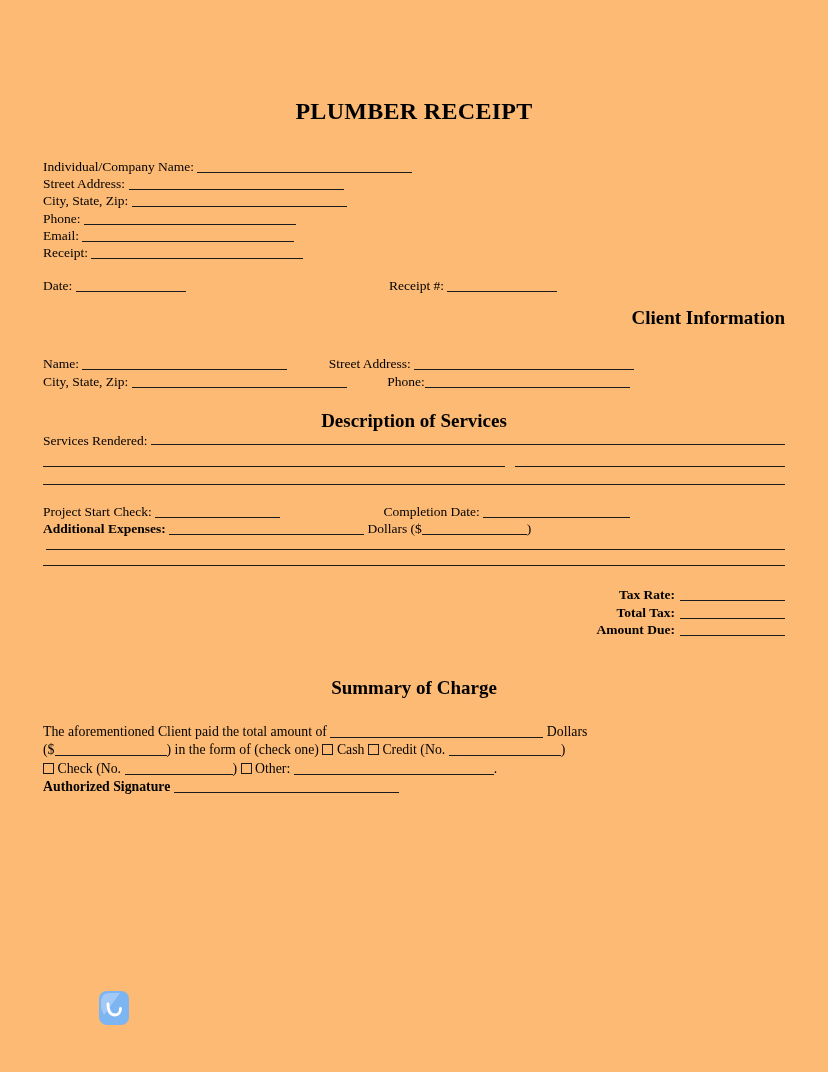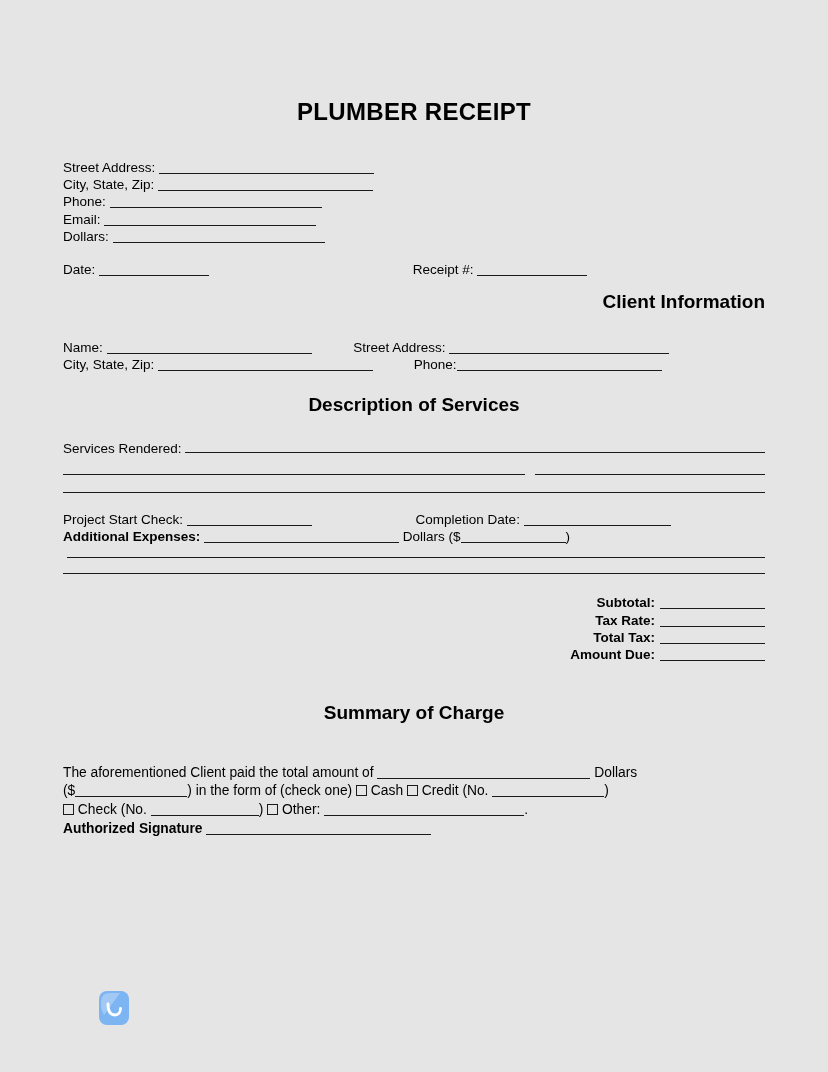--- a/index.html
+++ b/index.html
@@ -1,22 +1,22 @@
 <!DOCTYPE html>
 <html><head>
 <meta charset="utf-8">
 <style>
   html,body { margin:0; padding:0; background:#fff; }
   .page {
     position:relative;
     width:828px; height:1072px;
-    background:#e5e5e5;
+    background:#fdba74;
     box-sizing:border-box;
-    padding:0 63px;
-    font-family:Liberation Sans, sans-serif;
+    padding:0 43px;
+    font-family:Liberation Serif, serif;
     font-size:13.5px;
     color:#000;
     overflow:hidden;
   }
   .title {
     margin:0; padding-top:98px;
     font-size:24px; font-weight:bold;
     text-align:center; letter-spacing:0.3px;
   }
   .h2 {
@@ -36,61 +36,62 @@
   .w200{width:200px}.w205{width:205px}.w212{width:212px}.w213{width:213px}
   .w215{width:215px}.w220{width:220px}.w225{width:225px}
   .provider { margin-top:33px; }
   .date-row { margin-top:16px; }
   .receipt-group { margin-left:200px; }
   .client-heading { margin-top:13px;text-align:right; }
   .client-rows { margin-top:26px; }
   .gapB1 { margin-left:38px; }
   .gapB2 { margin-left:37px; }
   .services-heading { margin-top:20px; }
-  .services-row { margin-top:24px; display:flex; align-items:baseline; }
+  .services-row { margin-top:0; display:flex; align-items:baseline; }
   .services-row .bl { flex:1; }
   .sep { display:flex; align-items:flex-end; }
   .sep .seg { border-bottom:1.6px solid #1b1b1b; height:0; }
   .sep1 { height:10px; margin-top:8px; }
   .sep1 .seg-a { width:462px; margin-right:10px; }
   .sep1 .seg-b { flex:1; }
   .sep2 { height:18px; }
   .sep2 .seg, .sep3 .seg { width:100%; }
   .sep3 { height:12px; }
   .dates-row { margin-top:18px; }
   .completion-group { margin-left:100px;text-align:right; }
   .desc-row { display:flex; align-items:baseline; }
   .desc-row .bl { flex:1; }
   .totals { margin-top:20px; text-align:right; }
   .totals .frow { height:17.4px; line-height:17.4px; }
   .totals .bl { margin-left:5px; }
   .summary-heading { margin-top:38px; }
-  .summary-para { margin-top:40px; font-size:13.8px; }
+  .summary-para { margin-top:24px; font-size:13.8px; }
   .cb {
     display:inline-block;
     width:11px; height:11px;
     border:1.3px solid #1b1b1b;
     vertical-align:-1px;
     box-sizing:border-box;
   }
   .logo { position:absolute; left:99px; top:991px; width:30px; height:34px; cursor:pointer; }
 </style>
 </head>
 <body>
 
 <div class="page">
 
   <h1 class="title">PLUMBER RECEIPT</h1>
 
   <div class="provider">
+    <div class="frow"><span>Individual/Company Name:</span> <span class="bl w215"></span></div>
     <div class="frow"><span>Street Address:</span> <span class="bl w215"></span></div>
     <div class="frow"><span>City, State, Zip:</span> <span class="bl w215"></span></div>
     <div class="frow"><span>Phone:</span> <span class="bl w212"></span></div>
     <div class="frow"><span>Email:</span> <span class="bl w212"></span></div>
-    <div class="frow"><span>Dollars:</span> <span class="bl w212"></span></div>
+    <div class="frow"><span>Receipt:</span> <span class="bl w212"></span></div>
   </div>
 
   <div class="frow date-row">
     <span><span>Date:</span> <span class="bl w110"></span></span>
     <span class="receipt-group"><span>Receipt #:</span> <span class="bl w110"></span></span>
   </div>
 
   <h2 class="h2 client-heading">Client Information</h2>
 
   <div class="client-rows">
@@ -130,21 +131,20 @@
 
   <div class="frow desc-row">
     &nbsp;<span class="bl"></span>
   </div>
 
   <div class="sep sep3">
       <span class="seg"></span>
     </div>
 
   <div class="totals">
-    <div class="frow"><span class="b">Subtotal:</span><span class="bl w105"></span></div>
     <div class="frow"><span class="b">Tax Rate:</span><span class="bl w105"></span></div>
     <div class="frow"><span class="b">Total Tax:</span><span class="bl w105"></span></div>
     <div class="frow"><span class="b">Amount Due:</span><span class="bl w105"></span></div>
   </div>
 
   <h2 class="h2 summary-heading">Summary of Charge</h2>
 
   <div class="summary-para">
     <div class="prow">
       <span>The aforementioned Client paid the total amount of</span> <span class="bl w213"></span> <span>Dollars</span>

